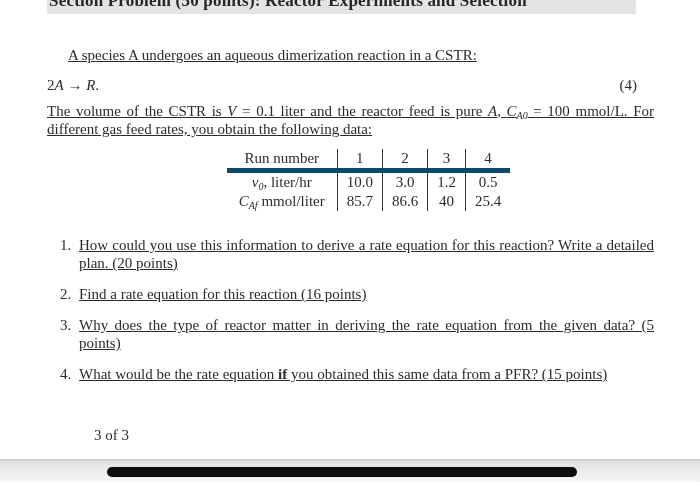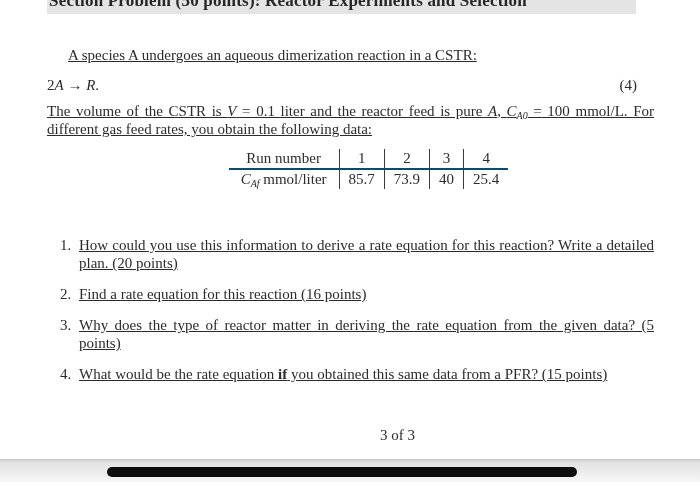--- a/index.html
+++ b/index.html
@@ -37,32 +37,32 @@
   .mi { font-style: italic; }
   sub.msub { font-size: 10px; font-style: italic; vertical-align: -3px; line-height: 0; }
   
   .tbl-wrap { position: absolute; top: 149px; left: 0; width: 607px; text-align: center; }
   table.data { display: inline-table; border-collapse: collapse; margin-left: 36px; }
   table.data td {
     font-size: 15px; line-height: 17px; padding: 1px 9px;
     text-align: center; white-space: nowrap; border-right: 1px solid #3a3a3a;
   }
   table.data td:last-child { border-right: none; }
-  table.data tr.hdr td { border-bottom: 2px solid #0c4a6e; }
+  table.data tr.hdr td { border-bottom: 5px solid #0c4a6e; }
   table.data td.lbl { padding: 1px 12px; }
   
   .qlist { position: absolute; top: 236px; left: 0; width: 607px; }
   .q-item { position: relative; padding-left: 32px; margin-bottom: 13px; }
   .q-num { position: absolute; left: 13px; top: 0; }
   .q-text { text-align: justify; text-decoration: underline; }
   .bold { font-weight: bold; }
   
   .page-indicator {
     position: absolute; top: 426px; left: 47px; width: 607px;
-    text-align: center; font-size: 15px;
+    text-align: left; font-size: 15px;
   }
   
   .bottom-strip {
     position: absolute; left: 0; top: 459px; width: 700px; height: 23px;
     background: linear-gradient(180deg, #c6c6c6 0px, #e2e2e2 3px, #f6f6f6 100%);
   }
   .bottom-bar {
     position: absolute; left: 107px; top: 8px; width: 470px; height: 10px;
     background: #0d0d0d; border-radius: 5px;
   }
@@ -89,23 +89,30 @@
     <table class="data">
       <tbody>
           <tr class="hdr">
         <td class="lbl">Run number</td>
         <td>1</td>
         <td>2</td>
         <td>3</td>
         <td>4</td>
       </tr>
       <tr>
+        <td class="lbl"><span class="mi">v</span><sub class="msub">0</sub><span>, liter/hr</span></td>
+        <td>10.0</td>
+        <td>3.0</td>
+        <td>1.2</td>
+        <td>0.5</td>
+      </tr>
+      <tr>
         <td class="lbl"><span class="mi">C</span><sub class="msub">Af</sub><span> mmol/liter</span></td>
         <td>85.7</td>
-        <td>73.9</td>
+        <td>86.6</td>
         <td>40</td>
         <td>25.4</td>
       </tr>
     </tbody></table>
   </div>
 
   <div class="qlist">
     <div class="q-item">
       <span class="q-num">1.</span>
       <div class="q-text">How could you use this information to derive a rate equation for this reaction? Write a detailed plan. (20 points)</div>

